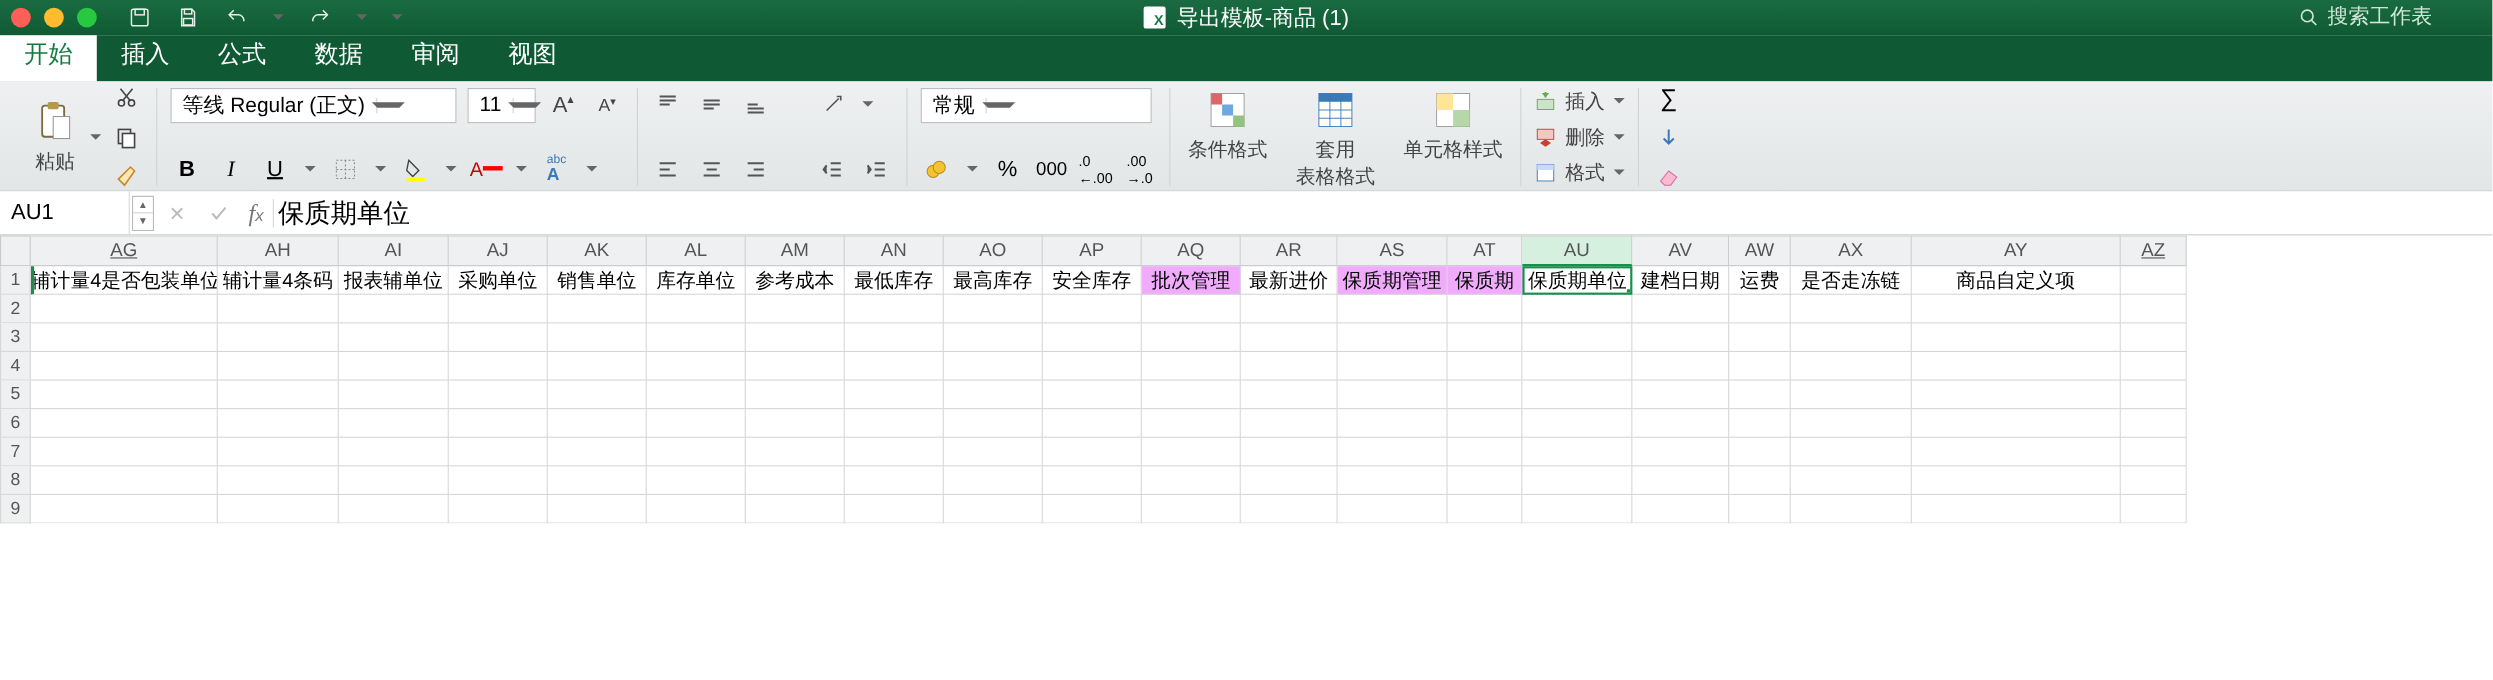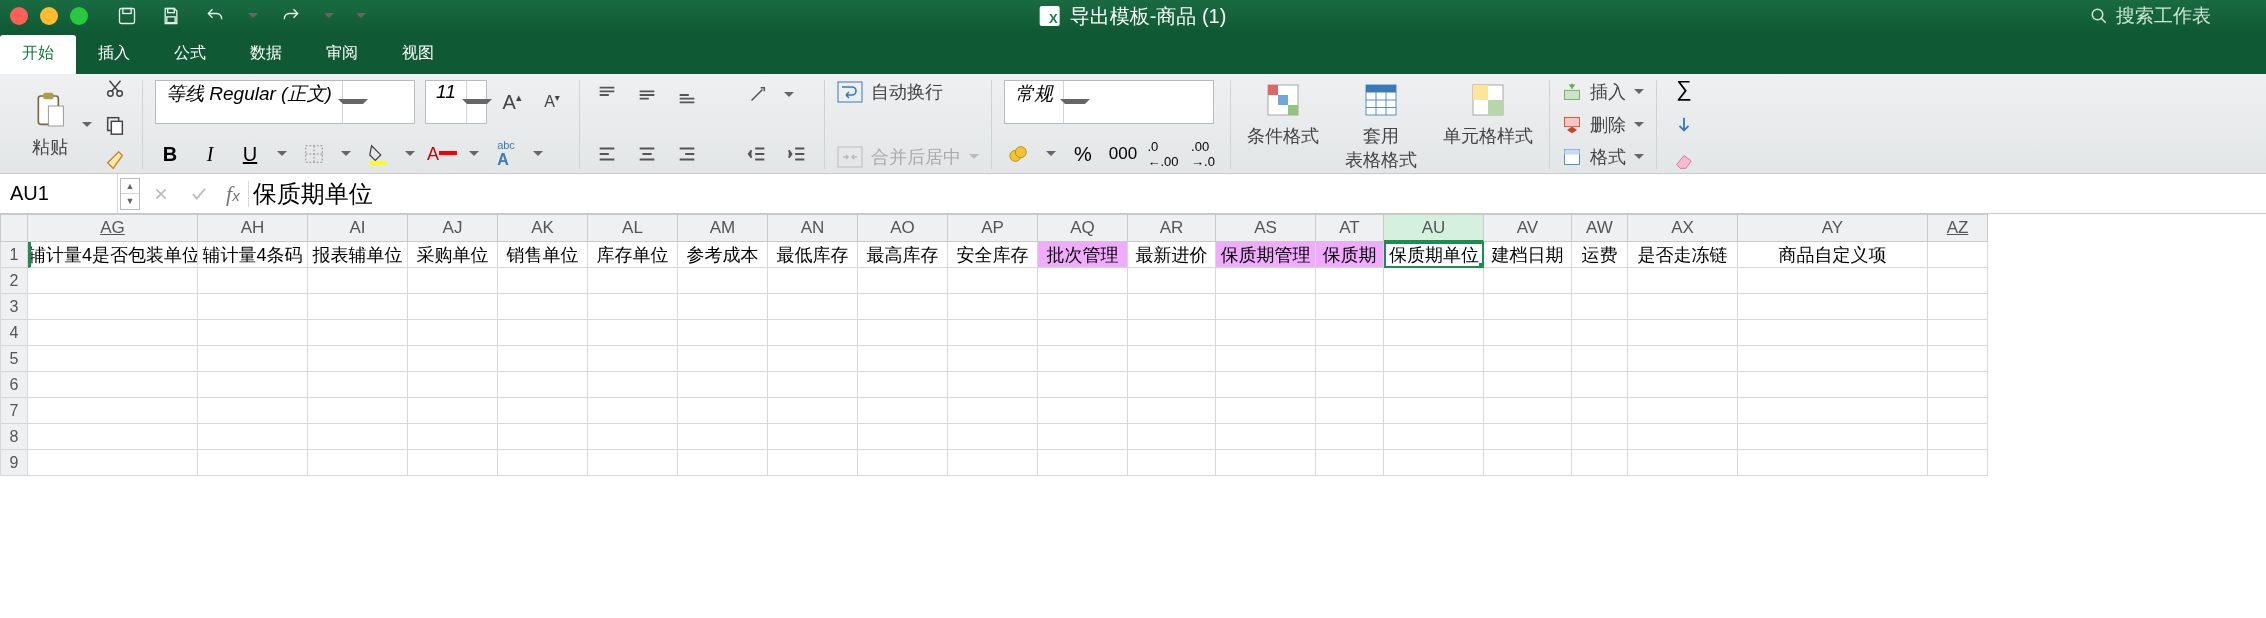--- a/index.html
+++ b/index.html
@@ -15,33 +15,33 @@
 .qat svg { width:20px; height:20px; fill:none; stroke:#fff; stroke-width:1.6; }
 .doc-title { position:absolute; left:50%; transform:translateX(-50%); display:flex; align-items:center; gap:10px; font-size:20px; }
 .doc-ico { width:20px; height:20px; background:#fff; border-radius:2px; position:relative; }
 .doc-ico::after{content:"X"; color:#107c41; font-size:13px; font-weight:700; position:absolute; right:2px; bottom:0;}
 .searchwrap { margin-left:auto; display:flex; align-items:center; gap:8px; color:#cfe6d7; font-size:19px; }
 .searchwrap input { background:transparent; border:none; color:#cfe6d7; font-size:19px; width:140px; outline:none; }
 .searchwrap input::placeholder{color:#cfe6d7;}
 
 
 .tabs { height:42px; background:#0f5a34; display:flex; align-items:flex-end; }
-.tab { padding:8px 22px 10px; color:#fff; font-size:16px; cursor:pointer;font-family:Liberation Serif, serif; }
+.tab { padding:8px 22px 10px; color:#fff; font-size:22px; cursor:pointer;font-family:Liberation Serif, serif; }
 .tab.active { background:#fff; color:#147a42; border-top-left-radius:3px; border-top-right-radius:3px; }
 
 
 .ribbon { height:100px; background:linear-gradient(#eef0f1,#e3e6e7); border-bottom:1px solid #c9c9c9; display:flex; align-items:stretch; padding:6px 14px 4px; gap:0; }
 .group { display:flex; flex-direction:column; justify-content:space-between; padding:0 12px; border-right:1px solid #d0d3d4; }
 .group:last-child{border-right:none;}
 .row { display:flex; align-items:center; gap:10px; }
 .btnlabel { font-size:18px; color:#444; text-align:center; margin-top:2px; }
 .ibtn { width:30px; height:30px; display:flex; align-items:center; justify-content:center; border-radius:3px; cursor:pointer; }
 .ibtn svg{width:22px;height:22px;}
 .dd { width:14px; height:30px; display:flex; align-items:center; justify-content:center; cursor:pointer; }
-.combo { display:flex; background:#fff; border:1px solid #b9bcbe; height:44px;font-style:italic; }
+.combo { display:flex; align-items:center; background:#fff; border:1px solid #b9bcbe; height:32px; }
 .combo span{padding:0 10px; font-size:19px;}
 .combo .car{width:22px;border-left:1px solid #d0d3d4;display:flex;align-items:center;justify-content:center;}
 .bigv { display:flex; flex-direction:column; align-items:center; gap:2px; cursor:pointer; padding:0 4px;}
 .bigv svg{width:40px;height:40px;}
 .spin { display:flex; flex-direction:column; border:1px solid #b9bcbe; background:#fff;}
 .spin div{width:18px;height:15px;display:flex;align-items:center;justify-content:center;font-size:9px;color:#666;border-bottom:1px solid #d0d3d4;cursor:pointer;}
 .spin div:last-child{border-bottom:none;}
 .smallrow{display:flex;align-items:center;gap:8px;font-size:18px;color:#444;}
 
 
@@ -288,37 +288,20 @@
         </div>
       <div class="ibtn">
           <svg viewBox="0 0 24 24" stroke="#555" stroke-width="2" fill="none">
             <path d="M10 6h10M10 12h10M10 18h10"></path>
             <path d="M3 8l3 4-3 4" fill="#555"></path>
           </svg>
         </div>
     </div>
   </div>
 
-  <div class="group">
-    <div class="smallrow">
-      <svg width="26" height="22" viewBox="0 0 26 22">
-          <rect x="1" y="1" width="24" height="20" fill="none" stroke="#3a7ab8"></rect>
-          <path d="M5 6h10a4 4 0 010 8h-6m0 0l3-3m-3 3l3 3" fill="none" stroke="#3a7ab8" stroke-width="1.6"></path>
-        </svg>
-      <span>自动换行</span>
-    </div>
-    <div class="smallrow" style="color:#aaa;">
-      <svg width="26" height="22" viewBox="0 0 26 22">
-          <rect x="1" y="1" width="24" height="20" fill="none" stroke="#bbb"></rect>
-          <path d="M6 11h5m-2-2l2 2-2 2M20 11h-5m2-2l-2 2 2 2" stroke="#bbb" stroke-width="1.6" fill="none"></path>
-        </svg>
-      <span>合并后居中</span>
-      <span class="caret" style="border-top-color:#bbb;"></span>
-    </div>
-  </div>
 
   <div class="group">
     <div class="row">
       <div class="combo" style="width:210px;">
           <span>常规</span>
           <div class="car">
             <span class="caret"></span>
           </div>
         </div>
     </div>

